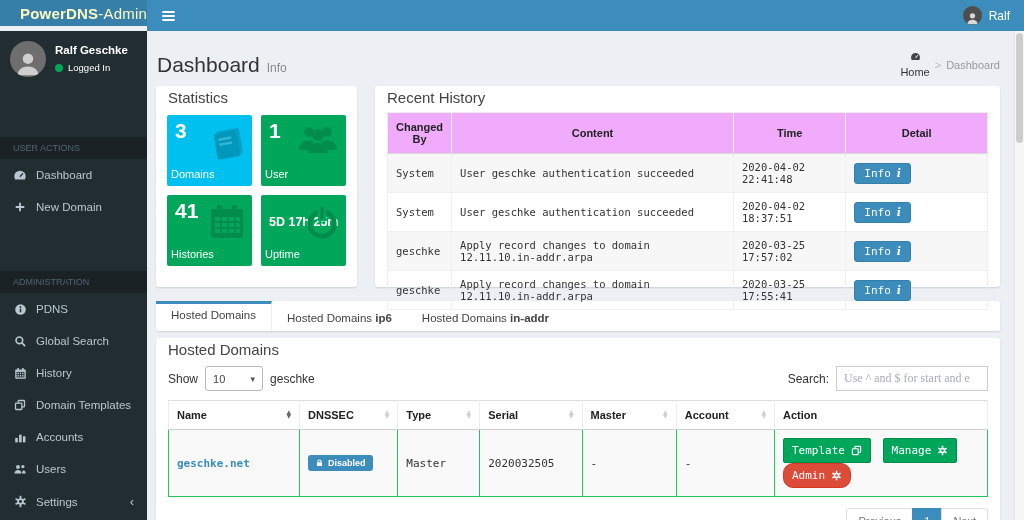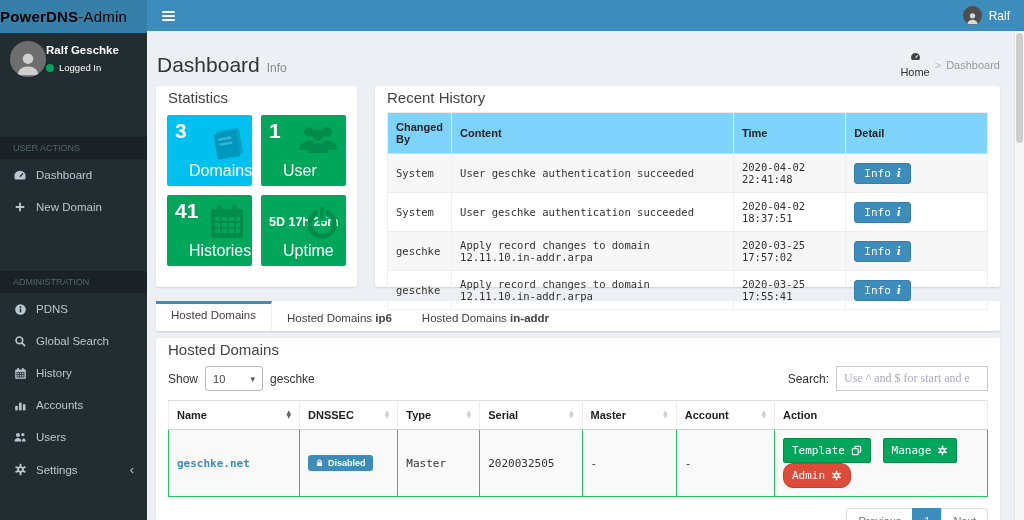--- a/index.html
+++ b/index.html
@@ -2,32 +2,32 @@
 <html><head>
 <meta charset="utf-8">
 <style>
   * { margin:0; padding:0; box-sizing:border-box; }
   html,body { width:1024px; height:520px; }
   body { font-family:"Liberation Sans", sans-serif; background:#ecf0f5; overflow:hidden; }
   .screen { position:relative; width:1024px; height:520px; overflow:hidden; }
 
   
   .navbar { position:absolute; top:0; left:0; width:1024px; height:31px; display:flex; z-index:10; }
-  .brand { width:147px; height:33px; background:#367fa9; color:#000000; display:flex; align-items:center; justify-content:flex-start; font-size:15px; letter-spacing:.2px; cursor:pointer; }
+  .brand { width:147px; height:26px; background:#367fa9; color:#fef9c3; display:flex; align-items:center; justify-content:flex-end; font-size:15px; letter-spacing:.2px; cursor:pointer; }
   .brand b { font-weight:bold; }
   .brand span.rest { font-weight:normal; }
   .nav-right { flex:1; background:#3c8dbc; display:flex; align-items:center; justify-content:space-between; }
   .hamburger { height:31px; padding:0 15px; display:flex; flex-direction:column; justify-content:center; gap:2px; cursor:pointer; }
   .hamburger i { display:block; width:13px; height:2px; background:#fff; border-radius:1px; }
   .nav-user { display:flex; align-items:center; gap:7px; color:#fff; font-size:12px; padding-right:14px; cursor:pointer; }
   .nav-avatar { width:19px; height:19px; border-radius:50%; background:#4e4e4e; overflow:hidden; display:flex; align-items:flex-end; justify-content:center; }
 
   
   .sidebar { position:absolute; left:0; top:31px; width:147px; height:489px; background:#222d32; z-index:9; }
-  .user-panel { display:flex; padding:10px 10px 12px; align-items:flex-start; }
+  .user-panel { display:flex; gap:9px; padding:10px 10px 12px; align-items:flex-start; }
   .user-avatar { width:36px; height:36px; border-radius:50%; background:#6e6e6e; overflow:hidden; flex:none; display:flex; align-items:flex-end; justify-content:center; }
   .user-name { color:#fff; font-weight:bold; font-size:11.5px; margin-top:3px; }
   .user-status { margin-top:6px; font-size:9.5px; color:#fff; display:flex; align-items:center; gap:5px; cursor:pointer; }
   .status-dot { width:8px; height:8px; border-radius:50%; background:#00a65a; }
   .section-header { background:#1a2226; color:#53646c; font-size:9px; padding:6px 13px;margin-top:48px; }
   .side-item { display:flex; align-items:center; gap:9px; padding:9px 13px; color:#b8c7ce; font-size:11.5px; cursor:pointer; }
   .side-icon { width:14px; height:14px; flex:none; display:flex; align-items:center; justify-content:center; }
   .chevron { margin-left:auto; font-size:13px; color:#b8c7ce; }
 
   
@@ -45,27 +45,27 @@
   .box-title { font-size:15px; color:#444; padding:3px 12px 5px; }
 
   
   .stats-box { width:201px; height:201px; flex:none; }
   .stats-grid { display:grid; grid-template-columns:1fr 1fr; gap:9px; padding:4px 11px 11px; }
   .small-box { height:71px; border-radius:2px; position:relative; color:#fff; overflow:hidden; cursor:pointer; }
   .bg-aqua { background:#00c0ef; }
   .bg-green { background:#00a65a; }
   .sb-value { position:absolute; left:8px; top:4px; font-size:21px; font-weight:bold; }
   .sb-value.small { font-size:12.5px; top:20px; }
-  .sb-label { position:absolute; left:22px; bottom:6px; font-size:16px; }
+  .sb-label { position:absolute; left:4px; bottom:6px; font-size:11px; }
   .sb-icon { position:absolute; right:5px; top:7px; }
 
   
   .history-box { flex:1; height:201px; }
   .history-table { width:calc(100% - 24px); margin:1px 12px 0; border-collapse:collapse; border:1px solid #e4e4e4; }
-  .history-table th { text-align:left; font-size:11px; color:#222; padding:8px 8px; border:1px solid #ededed; border-bottom:1px solid #d8d8d8; background:#7dd3fc; }
+  .history-table th { text-align:center; font-size:11px; color:#222; padding:8px 8px; border:1px solid #ededed; border-bottom:1px solid #d8d8d8; background:#f0abfc; }
   .history-table td { font-family:"DejaVu Sans Mono", monospace; font-size:10.5px; color:#333; padding:7px 8px; border:1px solid #efefef; }
   .history-table tbody tr:nth-child(odd) { background:#f7f7f7; }
   .col-changedby { width:9%; } .col-content { width:48%; } .col-time { width:19%; } .col-detail { width:24%; }
   .btn-info { display:inline-flex; align-items:center; gap:6px; background:#3c8dbc; border:1px solid #367fa9; color:#fff; font-family:"DejaVu Sans Mono", monospace; font-size:11px; padding:3px 9px; border-radius:3px; cursor:pointer; }
   .i-glyph { font-family:"DejaVu Serif", serif; font-weight:bold; font-style:italic; font-size:11px; }
 
   
   .tabs-row { margin:14px 24px 7px 9px; background:#fff; display:flex; box-shadow:0 1px 2px rgba(0,0,0,.13); border-radius:2px; }
   .tab { padding:8px 15px 7px; font-size:11.5px; color:#444; cursor:pointer; border-top:3px solid transparent; }
   .tab.active { border-top:3px solid #3c8dbc; border-right:1px solid #f0f0f0; padding-top:5px; }
@@ -198,20 +198,29 @@
             <rect x="3.2" y="6" width="9.6" height="6.8" fill="#222d32"></rect>
             <rect x="4.2" y="7" width="1.8" height="1.8" fill="currentColor"></rect>
             <rect x="7.1" y="7" width="1.8" height="1.8" fill="currentColor"></rect>
             <rect x="10" y="7" width="1.8" height="1.8" fill="currentColor"></rect>
             <rect x="4.2" y="9.9" width="1.8" height="1.8" fill="currentColor"></rect>
             <rect x="7.1" y="9.9" width="1.8" height="1.8" fill="currentColor"></rect>
             <rect x="10" y="9.9" width="1.8" height="1.8" fill="currentColor"></rect>
           </svg>
       </span>
       <span>History</span>
+    </div>
+    <div class="side-item">
+      <span class="side-icon">
+        <svg width="12" height="12" viewBox="0 0 16 16">
+            <rect x="5.5" y="2" width="8.5" height="8.5" rx="1" fill="none" stroke="currentColor" stroke-width="1.7"></rect>
+            <rect x="2" y="5.5" width="8.5" height="8.5" rx="1" fill="#222d32" stroke="currentColor" stroke-width="1.7"></rect>
+          </svg>
+      </span>
+      <span>Domain Templates</span>
     </div>
     <div class="side-item">
       <span class="side-icon">
         <svg width="13" height="13" viewBox="0 0 16 16">
             <rect x="1.5" y="8.5" width="3.2" height="5.5" fill="currentColor"></rect>
             <rect x="6.2" y="4.5" width="3.2" height="9.5" fill="currentColor"></rect>
             <rect x="10.9" y="6.5" width="3.2" height="7.5" fill="currentColor"></rect>
           </svg>
       </span>
       <span>Accounts</span>

